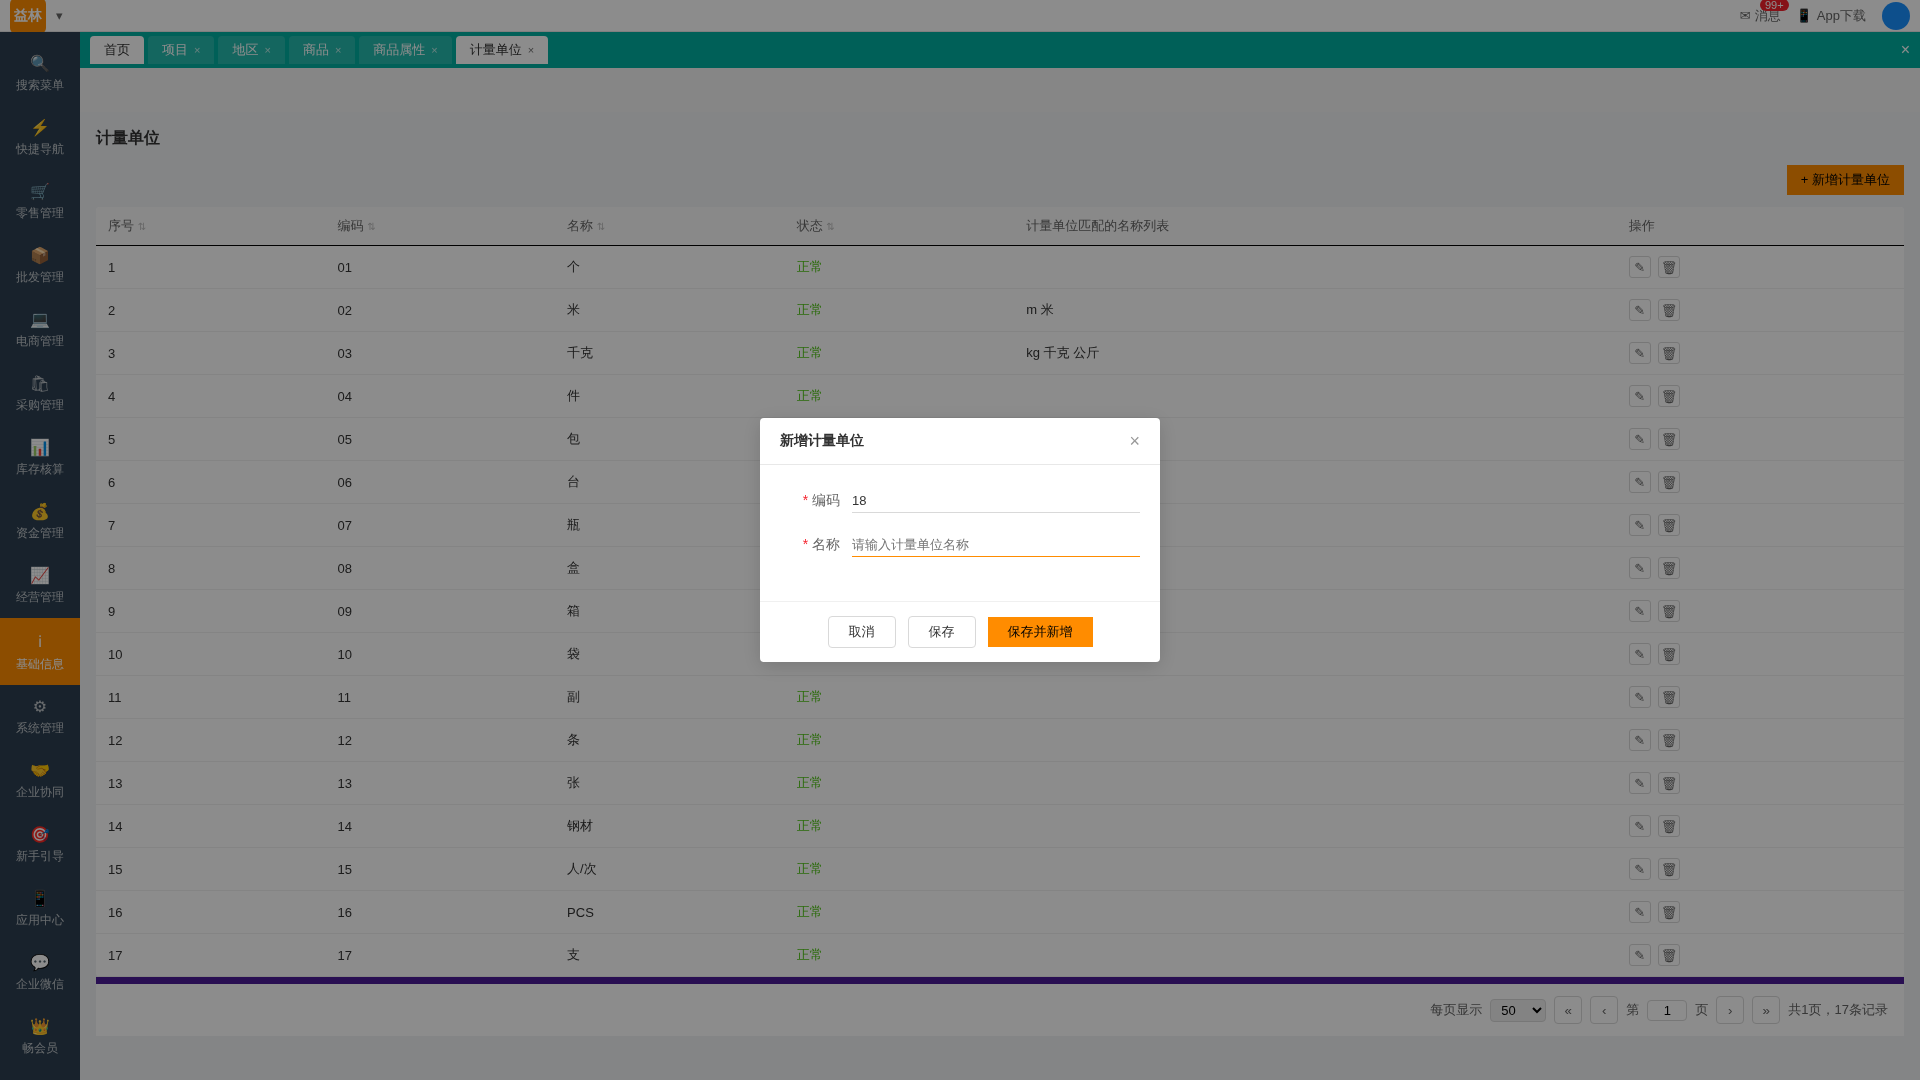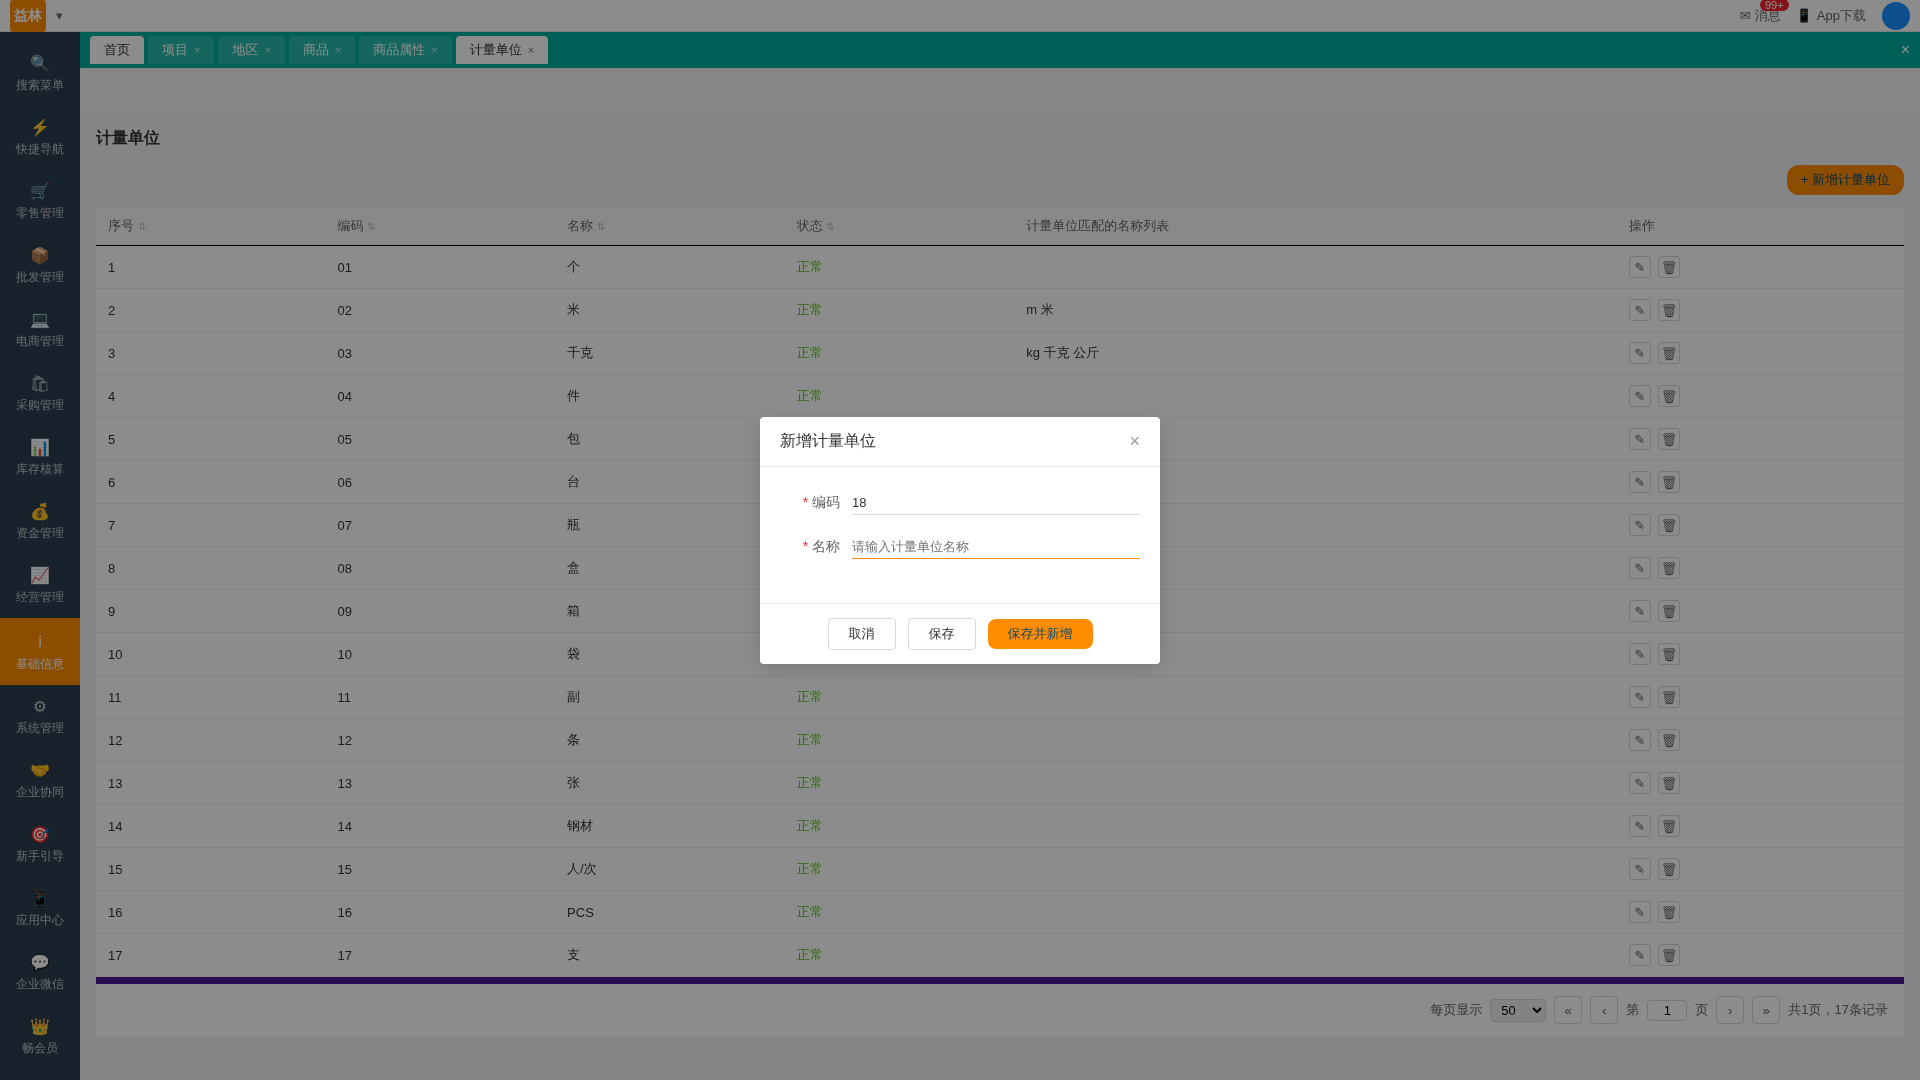--- a/index.html
+++ b/index.html
@@ -36,21 +36,21 @@
     .tab.active { background: #fff; color: #333; }
     .tab-close { font-size: 11px; color: inherit; opacity: 0.7; cursor: pointer; }
     .tab-close-main { color: #fff; font-size: 16px; margin-left: auto; cursor: pointer; }
 
     
     .page-content { flex: 1; background: #f0f2f5; padding: 16px; overflow-y: auto; }
     .page-title { font-size: 16px; font-weight: bold; color: #333; margin-bottom: 16px; }
 
     
     .toolbar { display: flex; justify-content: flex-end; margin-bottom: 12px; }
-    .btn-primary { background: #ff8c00; color: #0c4a6e; border: none; border-radius: 12px; padding: 6px 14px; cursor: pointer; font-size: 13px; }
+    .btn-primary { background: #ff8c00; color: #000000; border: none; border-radius: 0; padding: 6px 14px; cursor: pointer; font-size: 13px; }
 
     
     .table-container { background: #fff; border-radius: 4px; overflow: hidden; }
     table { width: 100%; border-collapse: collapse; font-size: 13px; }
     thead tr { background: #fafafa; border-bottom: 1px solid #000000; }
     thead th { padding: 10px 12px; text-align: left; color: #666; font-weight: normal; white-space: nowrap; }
     thead th .sort-icon { display: inline-block; width: 10px; color: #bbb; font-size: 10px; }
     tbody tr { border-bottom: 1px solid #f0f0f0; }
     tbody td { padding: 10px 12px; color: #333; }
     .status-normal { color: #52c41a; }
@@ -59,32 +59,32 @@
     
     .pagination { display: flex; align-items: center; justify-content: flex-end; padding: 12px 16px; background: #fff; border-top: 7px solid #4c1d95; gap: 8px; font-size: 13px; color: #666; }
     .page-select { border: 1px solid #d9d9d9; border-radius: 4px; padding: 2px 6px; font-size: 13px; }
     .page-btn { width: 28px; height: 28px; border: 1px solid #d9d9d9; border-radius: 4px; background: #fff; cursor: pointer; display: flex; align-items: center; justify-content: center; color: #666; }
     .page-input { width: 40px; border: 1px solid #d9d9d9; border-radius: 4px; padding: 2px 4px; text-align: center; font-size: 13px; }
 
     
     .modal-overlay { position: fixed; top: 0; left: 0; right: 0; bottom: 0; background: rgba(0,0,0,0.45); display: flex; align-items: center; justify-content: center; z-index: 1000; }
     .modal { background: #fff; border-radius: 4px; width: 400px; box-shadow: 0 4px 20px rgba(0,0,0,0.15); }
     .modal-header { display: flex; align-items: center; justify-content: space-between; padding: 14px 20px; border-bottom: 1px solid #e8e8e8; }
-    .modal-title { font-size: 16px; font-weight: normal; color: #333; }
+    .modal-title { font-size: 14px; font-weight: bold; color: #333; }
     .modal-close { cursor: pointer; color: #999; font-size: 18px; line-height: 1; }
     .modal-body { padding: 24px 20px; }
     .form-row { display: flex; align-items: center; margin-bottom: 20px; }
     .form-label { width: 60px; text-align: right; margin-right: 12px; font-size: 14px; color: #666; flex-shrink: 0; }
     .required { color: #f5222d; }
     .form-input { flex: 1; border: none; border-bottom: 1px solid #d9d9d9; padding: 4px 0; font-size: 13px; outline: none; color: #333; }
     .form-input.active-input { border-bottom-color: #ff8c00; }
     .modal-footer { display: flex; align-items: center; justify-content: center; gap: 12px; padding: 14px 20px; border-top: 1px solid #f0f0f0; }
     .btn-cancel { background: #fff; color: #333; border: 1px solid #d9d9d9; border-radius: 4px; padding: 6px 20px; cursor: pointer; font-size: 13px; }
     .btn-save { background: #fff; color: #333; border: 1px solid #d9d9d9; border-radius: 4px; padding: 6px 20px; cursor: pointer; font-size: 13px; }
-    .btn-save-new { background: #ff8c00; color: #0c4a6e; border: none; border-radius: 8px; padding: 6px 20px; cursor: pointer; font-size: 13px; }
+    .btn-save-new { background: #ff8c00; color: #000000; border: none; border-radius: 0; padding: 6px 20px; cursor: pointer; font-size: 13px; }
   </style>
 </head>
 <body>
 
 <div class="app-container">
 
   <div class="header">
     <div class="header-left">
       <div class="logo">
         <div class="logo-icon">

